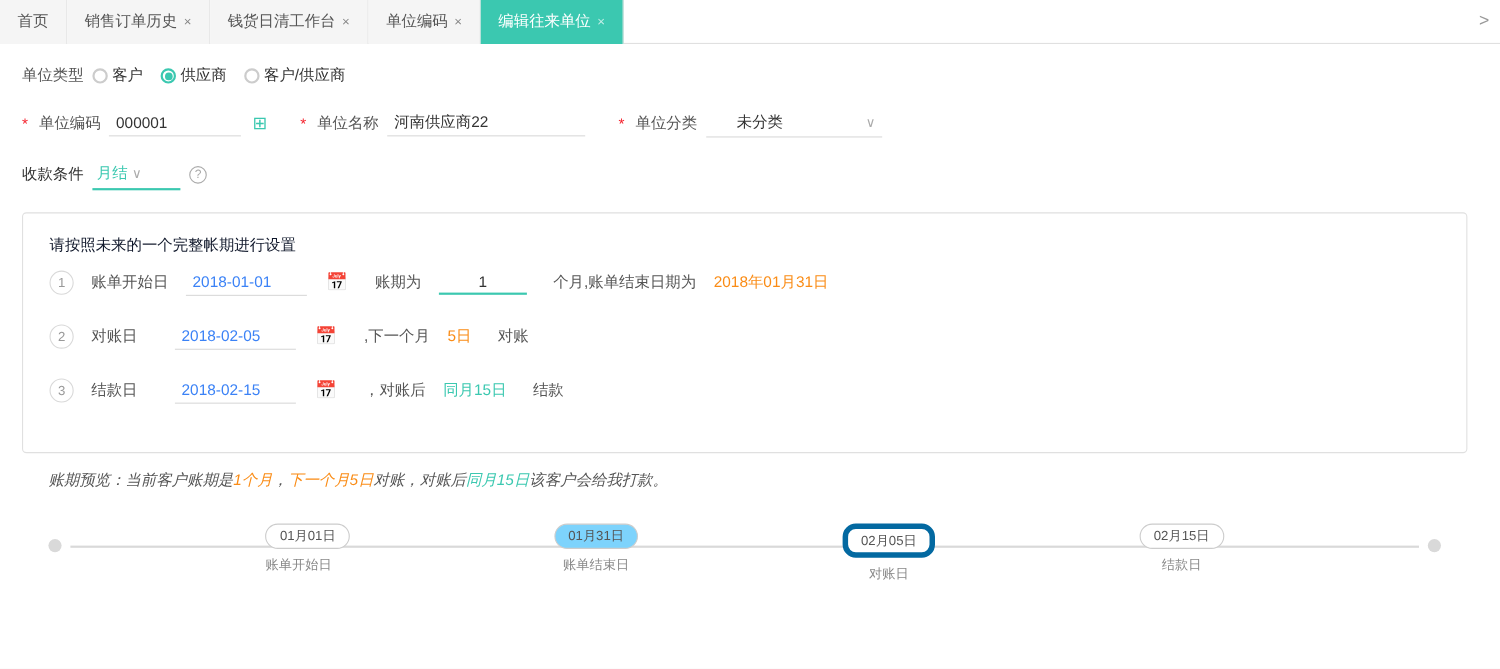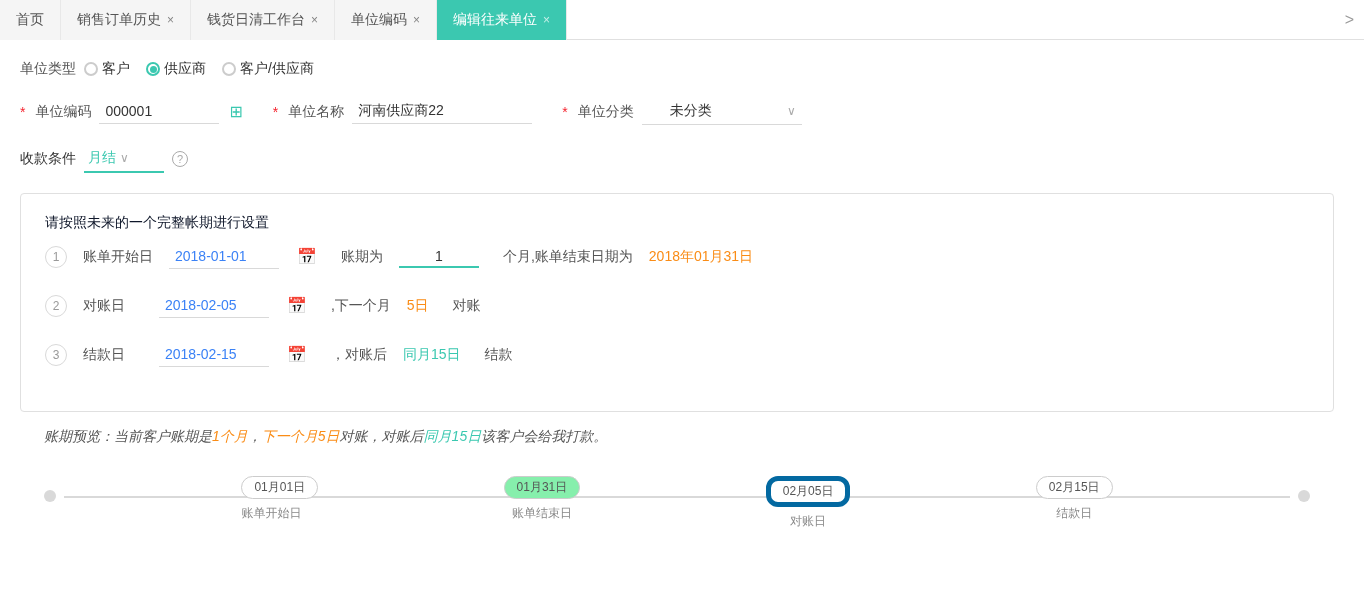--- a/index.html
+++ b/index.html
@@ -397,21 +397,21 @@
           <div style="position:absolute;top:20px;left:20px;right:20px;height:2px;background:#d9d9d9;z-index:0;"></div>
           <div style="display:flex;align-items:flex-start;width:100%;position:relative;z-index:1;justify-content:space-between;">
             <div style="display:flex;align-items:center;justify-content:flex-start;">
   <div style="width:12px;height:12px;border-radius:50%;background:#d9d9d9;margin-top:14px;"></div>
 </div>
             <div style="display:flex;flex-direction:column;align-items:flex-start;gap:6px;">
     <div style="border:1px solid #ccc;border-radius:12px;padding:2px 12px;font-size:12px;color:#555;background:#fff;white-space:nowrap;">01月01日</div>
     <div style="font-size:12px;color:#888;white-space:nowrap;">账单开始日</div>
   </div>
             <div style="display:flex;flex-direction:column;align-items:center;gap:6px;">
-    <div style="border:1px solid #ccc;border-radius:12px;padding:2px 12px;font-size:12px;color:#555;background:#86efac;white-space:nowrap;">01月31日</div>
+    <div style="border:1px solid #ccc;border-radius:12px;padding:2px 12px;font-size:12px;color:#555;background:#7dd3fc;white-space:nowrap;">01月31日</div>
     <div style="font-size:12px;color:#888;white-space:nowrap;">账单结束日</div>
   </div>
             <div style="display:flex;flex-direction:column;align-items:center;gap:6px;">
     <div style="border:5px solid #0369a1;border-radius:12px;padding:2px 12px;font-size:12px;color:#555;background:#fff;white-space:nowrap;">02月05日</div>
     <div style="font-size:12px;color:#888;white-space:nowrap;">对账日</div>
   </div>
             <div style="display:flex;flex-direction:column;align-items:center;gap:6px;">
     <div style="border:1px solid #ccc;border-radius:12px;padding:2px 12px;font-size:12px;color:#555;background:#fff;white-space:nowrap;">02月15日</div>
     <div style="font-size:12px;color:#888;white-space:nowrap;">结款日</div>
   </div>

